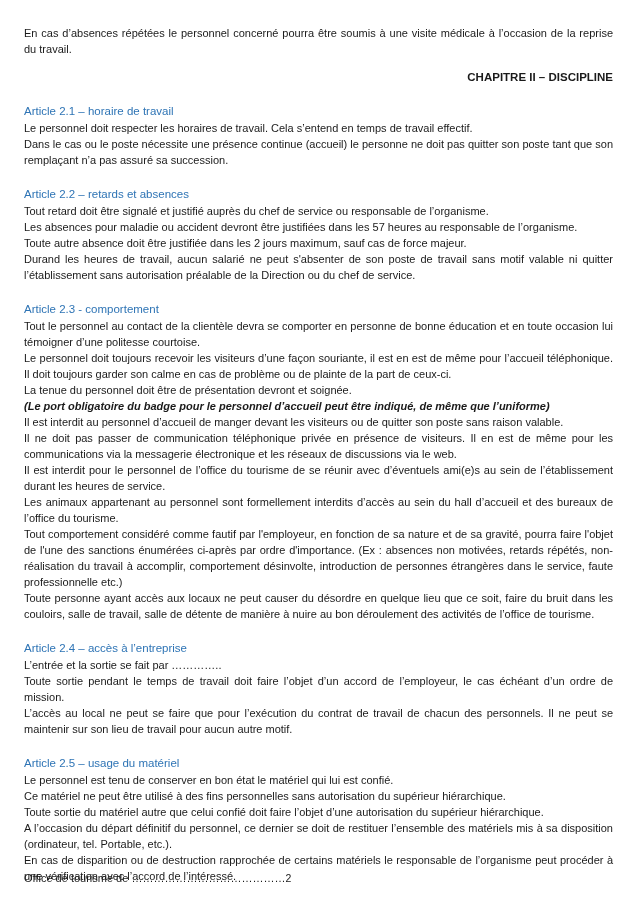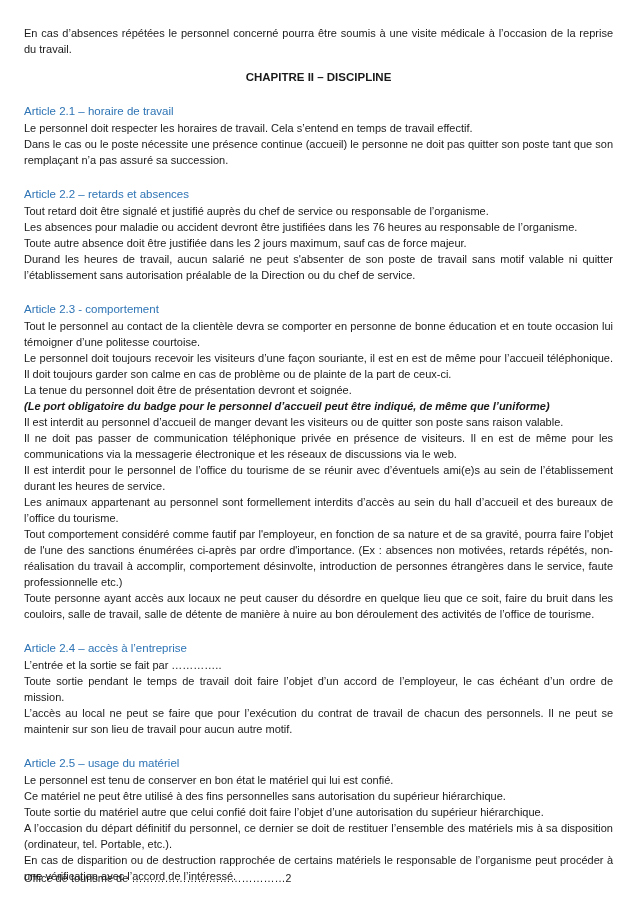--- a/index.html
+++ b/index.html
@@ -23,21 +23,21 @@
   .para {
     margin: 0;
     text-align: justify;
   }
   .para.italic {
     font-style: italic;
     font-weight: bold;
   }
   .chapter-title {
     margin: 12px 0 13px 0;
-    text-align: center;
+    text-align: right;
     font-size: 11.5px;
     font-weight: bold;
     color: var(--body-text, #1a1a1a);
   }
   .article {
     margin-top: 18px;
   }
   .article + .article {
   }
   .article-title {
@@ -70,21 +70,21 @@
 
   <div id="articles">
       <section class="article">
         <h2 class="article-title">Article 2.1 – horaire de travail</h2>
         <p class="para">Le personnel doit respecter les horaires de travail. Cela s’entend en temps de travail effectif.</p>
         <p class="para">Dans le cas ou le poste nécessite une présence continue (accueil) le personne ne doit pas quitter son poste tant que son remplaçant n’a pas assuré sa succession.</p>
       </section>
       <section class="article">
         <h2 class="article-title">Article 2.2 – retards et absences</h2>
         <p class="para">Tout retard doit être signalé et justifié auprès du chef de service ou responsable de l’organisme.</p>
-        <p class="para">Les absences pour maladie ou accident devront être justifiées dans les 76 heures au responsable de l’organisme.</p>
+        <p class="para">Les absences pour maladie ou accident devront être justifiées dans les 57 heures au responsable de l’organisme.</p>
         <p class="para">Toute autre absence doit être justifiée dans les 2 jours maximum, sauf cas de force majeur.</p>
         <p class="para">Durand les heures de travail, aucun salarié ne peut s'absenter de son poste de travail sans motif valable ni quitter l’établissement sans autorisation préalable de la Direction ou du chef de service.</p>
       </section>
       <section class="article">
         <h2 class="article-title">Article 2.3 - comportement</h2>
         <p class="para">Tout le personnel au contact de la clientèle devra se comporter en personne de bonne éducation et en toute occasion lui témoigner d’une politesse courtoise.</p>
         <p class="para">Le personnel doit toujours recevoir les visiteurs d’une façon souriante, il est en est de même pour l’accueil téléphonique. Il doit toujours garder son calme en cas de problème ou de plainte de la part de ceux-ci.</p>
         <p class="para">La tenue du personnel doit être de présentation devront et soignée.</p>
         <p class="para italic">(Le port obligatoire du badge pour le personnel d’accueil peut être indiqué, de même que l’uniforme)</p>
         <p class="para">Il est interdit au personnel d’accueil de manger devant les visiteurs ou de quitter son poste sans raison valable.</p>

